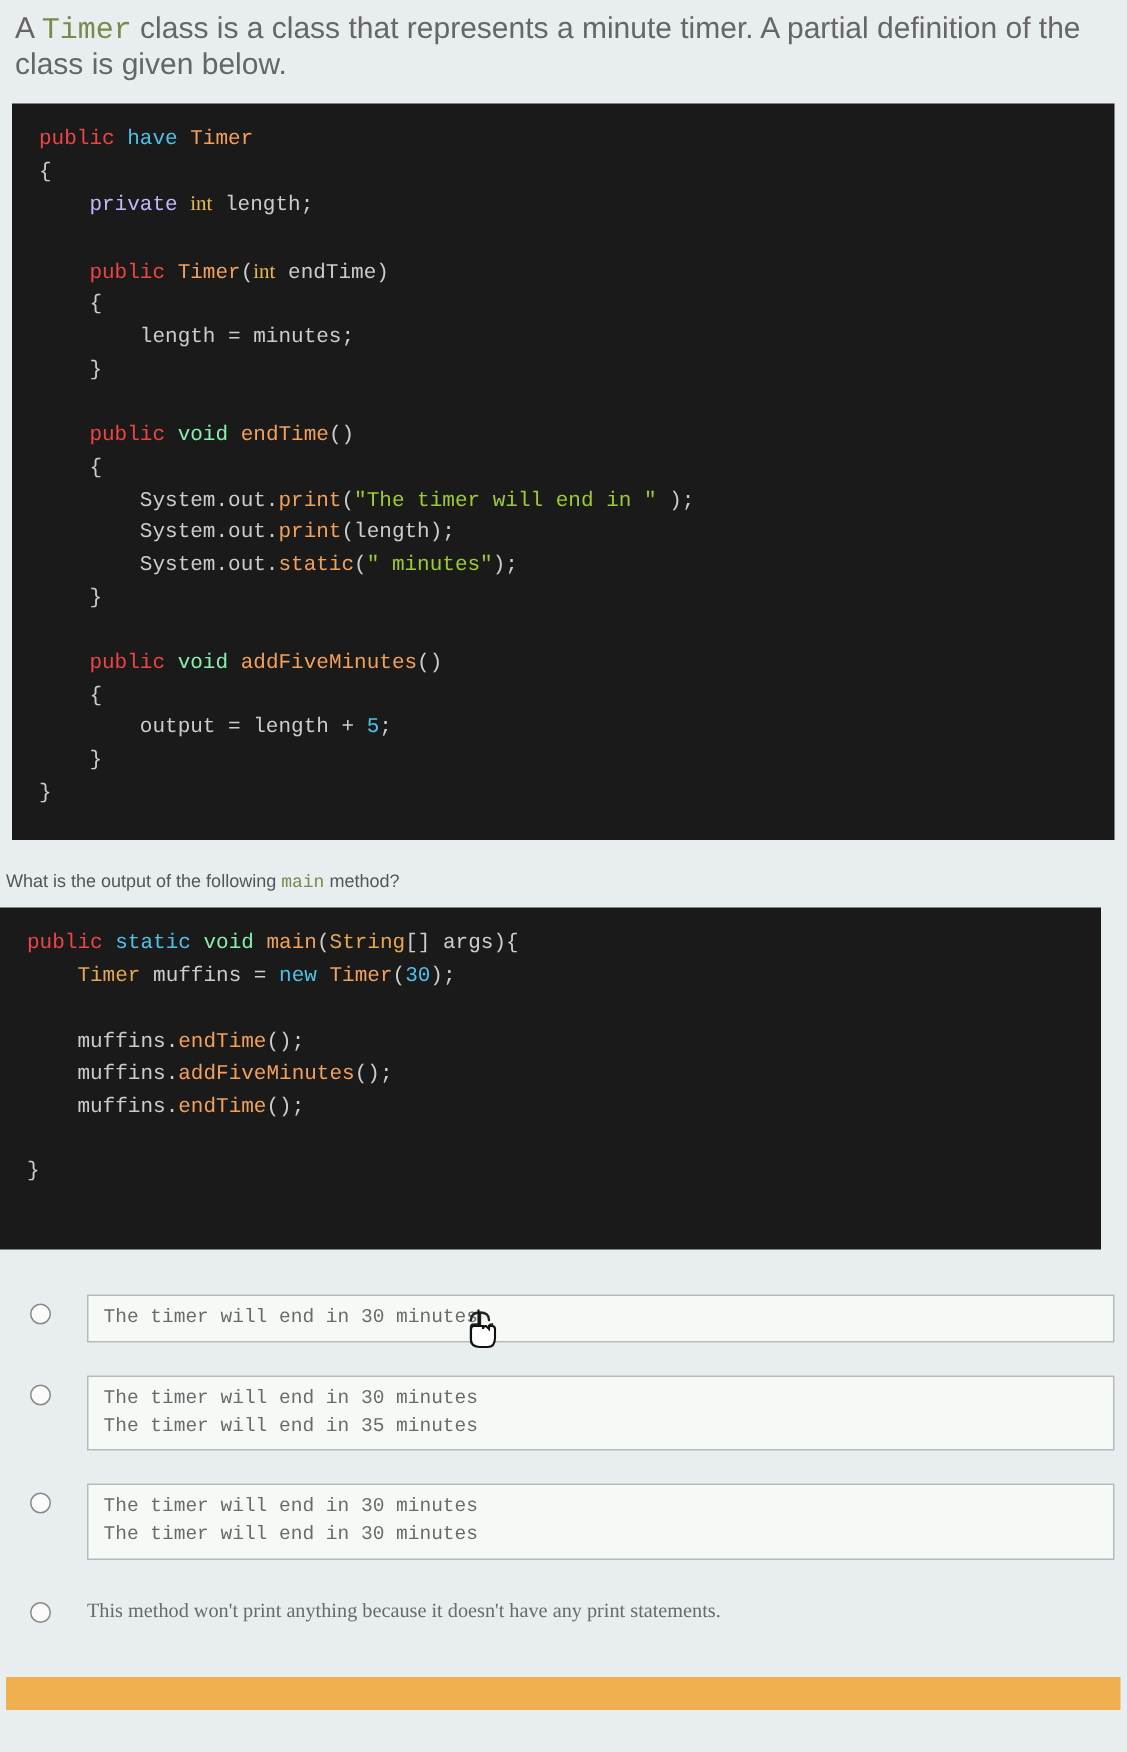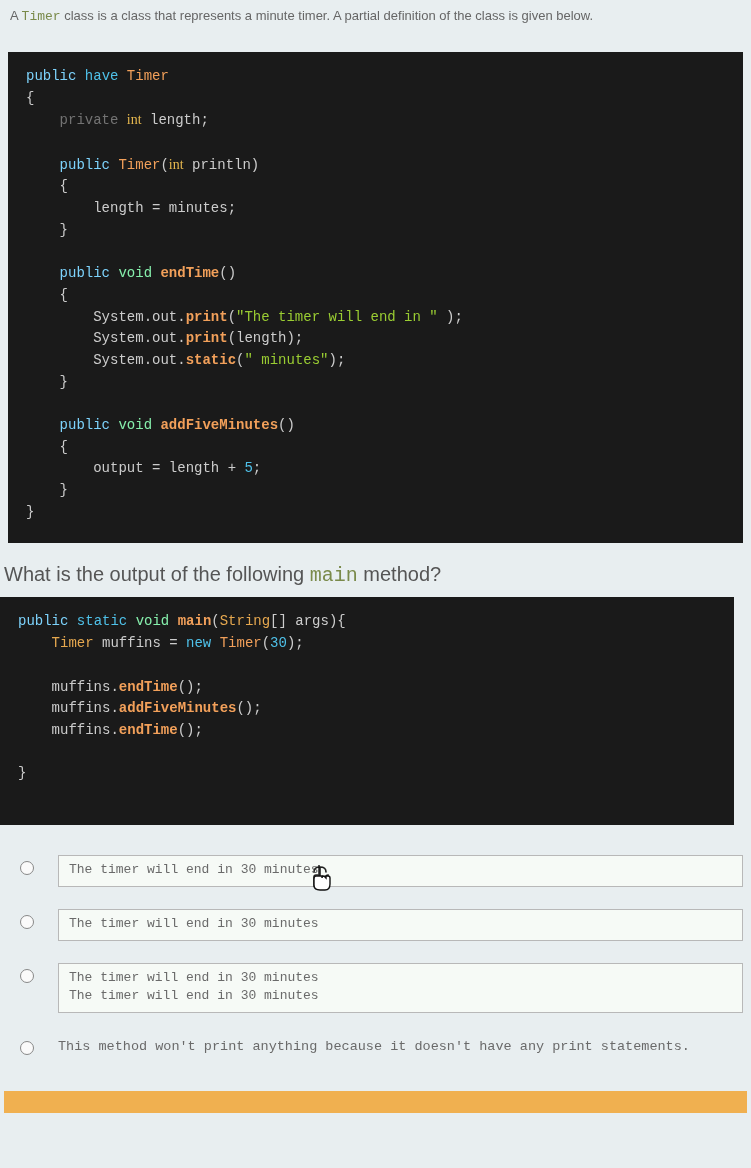--- a/index.html
+++ b/index.html
@@ -4,55 +4,55 @@
 <style>
   * { margin: 0; padding: 0; box-sizing: border-box; }
   body {
     font-family: Arial, Helvetica, sans-serif;
     background: #e8eef0;
     width: 751px;
     font-size: 14px;
     color: #555;
   }
   .intro {
-    padding: 8px 10px 28px 10px;
+    padding: 8px 10px 14px 10px;
     color: #666;
-    font-size: 13px;
+    font-size: 20px;
   }
   .intro .code-inline {
     font-family: "Courier New", monospace;
     color: #7a8a4a;
   }
   .code-block {
     background: #1a1a1a;
     color: #ccc;
     font-family: "Courier New", monospace;
     font-size: 14px;
     line-height: 1.55;
     padding: 14px 18px 20px 18px;
     margin: 0 8px 14px 8px;
     white-space: pre;
     overflow: hidden;
   }
-  .kw-public { color: #7dd3fc; }
+  .kw-public { color: #ef4444; }
   .kw-class  { color: #4fc1e9; }
   .kw-void   { color: #86efac; }
   .kw-static { color: #4fc1e9; }
   .kw-int    { color: #e6b84f; font-family: Liberation Serif, serif; }
-  .kw-priv   { color: #737373; }
+  .kw-priv   { color: #c4b5fd; }
   .kw-new    { color: #4fc1e9; }
   .type      { color: #e6a84f; }
   .cname     { color: #f2a05a; }
-  .method    { color: #f2a05a; font-weight: bold; }
+  .method    { color: #f2a05a; }
   .string    { color: #9acd32; }
   .num       { color: #4fc1e9; }
   .question {
     padding: 6px 10px 10px 4px;
     color: #555;
-    font-size: 20px;
+    font-size: 12px;
   }
   .question .code-inline {
     font-family: "Courier New", monospace;
     color: #7a8a4a;
   }
   .options {
     padding: 6px 8px 6px 20px;
   }
   .option-row {
     display: flex;
@@ -74,21 +74,21 @@
     background: #f6faf6;
     padding: 5px 10px 6px 10px;
     font-family: "Courier New", monospace;
     font-size: 13px;
     color: #6a6a6a;
     line-height: 1.45;
     min-width: 300px;
     flex: 1;
   }
   .opt-plain {
-    font-family: Liberation Mono, monospace;
+    font-family: Liberation Serif, serif;
     font-size: 13.5px;
     color: #6a6a6a;
     padding-top: 4px;
   }
   .cursor {
     position: absolute;
     pointer-events: none;
   }
   .opt-wrap { position: relative; flex:1; }
   .footer-bar {
@@ -101,21 +101,21 @@
 <body>
 
 <div class="intro">
   <span>A </span><span class="code-inline">Timer</span><span> class is a class that represents a minute timer. A partial definition of the class is given below.</span>
 </div>
 
 <div class="code-block"><span class="kw-public">public</span> <span class="kw-class">have</span> <span class="cname">Timer</span>
 <span>{</span>
     <span class="kw-priv">private</span> <span class="kw-int">int</span><span> length;</span>
 
-    <span class="kw-public">public</span> <span class="cname">Timer</span><span>(</span><span class="kw-int">int</span><span> println)</span>
+    <span class="kw-public">public</span> <span class="cname">Timer</span><span>(</span><span class="kw-int">int</span><span> endTime)</span>
     <span>{</span>
         <span>length = minutes;</span>
     <span>}</span>
 
     <span class="kw-public">public</span> <span class="kw-void">void</span> <span class="method">endTime</span><span>()</span>
     <span>{</span>
         <span>System.out.</span><span class="method">print</span><span>(</span><span class="string">"The timer will end in "</span><span> );</span>
         <span>System.out.</span><span class="method">print</span><span>(length);</span>
         <span>System.out.</span><span class="method">static</span><span>(</span><span class="string">" minutes"</span><span>);</span>
     <span>}</span>
@@ -151,20 +151,21 @@
         <path d="M10 4 L10 20 M10 4 C6 4 4 6 4 9 M10 4 C14 4 16 6 16 9 M4 22 L4 14 Q4 12 6 12 L8 12 M8 22 L8 14 M12 22 L12 14 M16 22 L16 14 Q16 12 18 12 L18 14 L18 22 Q18 26 12 26 L8 26 Q4 26 4 22" fill="none" stroke="#222" stroke-width="1.6" stroke-linecap="round"></path>
         <path d="M9 2 L9 13 L6 13 Q4 13 4 16 L4 22 Q4 27 10 27 L15 27 Q20 27 20 21 L20 15 Q20 13 18 13 L16 13 L16 15 L14 13 Q12 13 12 15 L12 13 L9 13" fill="#fff" stroke="#111" stroke-width="1.4"></path>
       </svg>
     </div>
   </div>
 
   <div class="option-row">
     <div class="radio"></div>
     <div class="opt-box">
       <div>The timer will end in 30 minutes</div>
+      <div>The timer will end in 35 minutes</div>
     </div>
   </div>
 
   <div class="option-row">
     <div class="radio"></div>
     <div class="opt-box">
       <div>The timer will end in 30 minutes</div>
       <div>The timer will end in 30 minutes</div>
     </div>
   </div>

